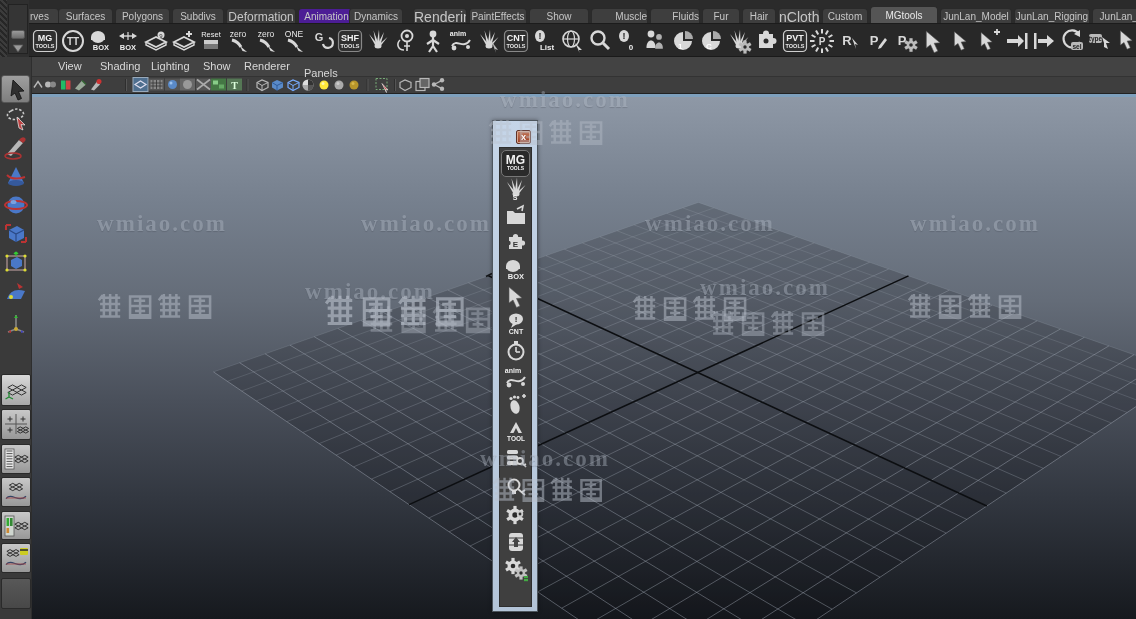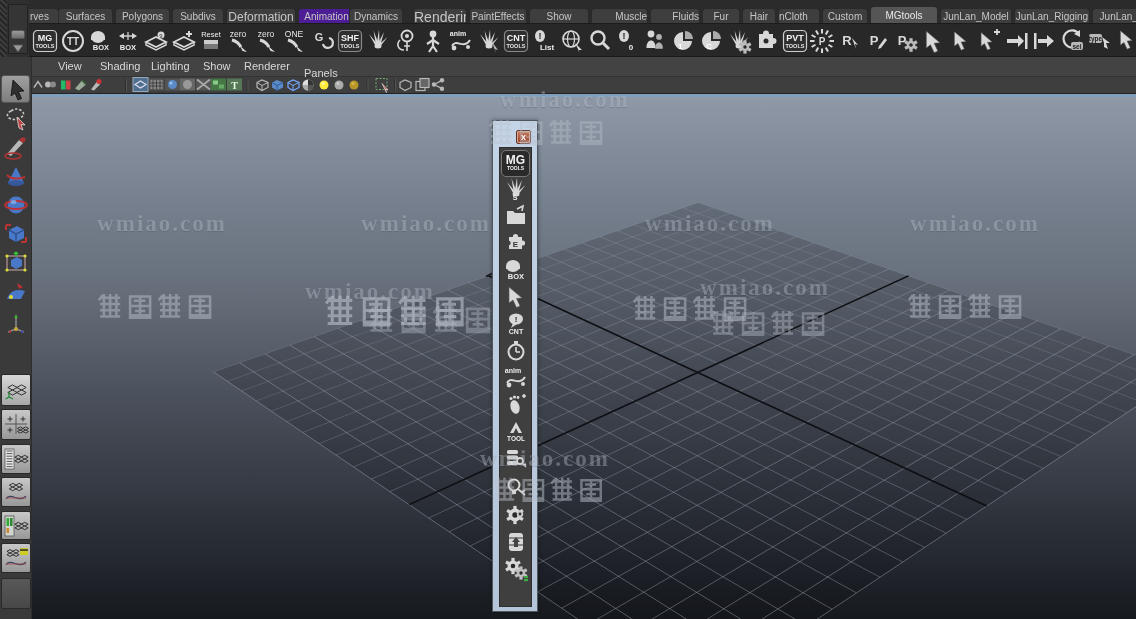--- a/index.html
+++ b/index.html
@@ -13,21 +13,21 @@
     <div style="position:absolute;left:226px;top:8px;width:70px;height:15px;background:#3e3e3e;border:1px solid #2a2a2a;border-bottom:none;border-radius:4px 4px 0 0;color:#c6c6c6;font-size:12px;text-align:center;line-height:16px;overflow:hidden;white-space:nowrap">Deformation</div>
     <div style="position:absolute;left:298px;top:8px;width:57px;height:15px;background:#4c1d95;border:1px solid #2a2a2a;border-bottom:none;border-radius:4px 4px 0 0;color:#c6c6c6;font-size:10px;text-align:center;line-height:16px;overflow:hidden;white-space:nowrap">Animation</div>
     <div style="position:absolute;left:349px;top:8px;width:54px;height:15px;background:#3e3e3e;border:1px solid #2a2a2a;border-bottom:none;border-radius:4px 4px 0 0;color:#c6c6c6;font-size:10px;text-align:center;line-height:16px;overflow:hidden;white-space:nowrap">Dynamics</div>
     <div style="position:absolute;left:413px;top:8px;width:54px;height:15px;background:#3e3e3e;border:1px solid #2a2a2a;border-bottom:none;border-radius:4px 4px 0 0;color:#c6c6c6;font-size:14px;text-align:right;line-height:16px;overflow:hidden;white-space:nowrap">Rendering</div>
     <div style="position:absolute;left:469px;top:8px;width:58px;height:15px;background:#3e3e3e;border:1px solid #2a2a2a;border-bottom:none;border-radius:4px 4px 0 0;color:#c6c6c6;font-size:10px;text-align:center;line-height:16px;overflow:hidden;white-space:nowrap">PaintEffects</div>
     <div style="position:absolute;left:529px;top:8px;width:60px;height:15px;background:#3e3e3e;border:1px solid #2a2a2a;border-bottom:none;border-radius:4px 4px 0 0;color:#c6c6c6;font-size:10px;text-align:center;line-height:16px;overflow:hidden;white-space:nowrap">Show</div>
     <div style="position:absolute;left:591px;top:8px;width:57px;height:15px;background:#3e3e3e;border:1px solid #2a2a2a;border-bottom:none;border-radius:4px 4px 0 0;color:#c6c6c6;font-size:10px;text-align:right;line-height:16px;overflow:hidden;white-space:nowrap">Muscle</div>
     <div style="position:absolute;left:650px;top:8px;width:50px;height:15px;background:#3e3e3e;border:1px solid #2a2a2a;border-bottom:none;border-radius:4px 4px 0 0;color:#c6c6c6;font-size:10px;text-align:right;line-height:16px;overflow:hidden;white-space:nowrap">Fluids</div>
     <div style="position:absolute;left:702px;top:8px;width:38px;height:15px;background:#3e3e3e;border:1px solid #2a2a2a;border-bottom:none;border-radius:4px 4px 0 0;color:#c6c6c6;font-size:10px;text-align:center;line-height:16px;overflow:hidden;white-space:nowrap">Fur</div>
     <div style="position:absolute;left:742px;top:8px;width:34px;height:15px;background:#3e3e3e;border:1px solid #2a2a2a;border-bottom:none;border-radius:4px 4px 0 0;color:#c6c6c6;font-size:10px;text-align:center;line-height:16px;overflow:hidden;white-space:nowrap">Hair</div>
-    <div style="position:absolute;left:778px;top:8px;width:42px;height:15px;background:#3e3e3e;border:1px solid #2a2a2a;border-bottom:none;border-radius:4px 4px 0 0;color:#c6c6c6;font-size:10px;text-align:left;line-height:16px;overflow:hidden;white-space:nowrap">nCloth</div>
+    <div style="position:absolute;left:778px;top:8px;width:42px;height:15px;background:#3e3e3e;border:1px solid #2a2a2a;border-bottom:none;border-radius:4px 4px 0 0;color:#c6c6c6;font-size:14px;text-align:left;line-height:16px;overflow:hidden;white-space:nowrap">nCloth</div>
     <div style="position:absolute;left:822px;top:8px;width:46px;height:15px;background:#3e3e3e;border:1px solid #2a2a2a;border-bottom:none;border-radius:4px 4px 0 0;color:#c6c6c6;font-size:10px;text-align:center;line-height:16px;overflow:hidden;white-space:nowrap">Custom</div>
     <div style="position:absolute;left:870px;top:6px;width:68px;height:17px;background:#555555;border:1px solid #2a2a2a;border-bottom:none;border-radius:4px 4px 0 0;color:#e8e8e8;font-size:10px;text-align:center;line-height:18px;overflow:hidden;white-space:nowrap">MGtools</div>
     <div style="position:absolute;left:940px;top:8px;width:72px;height:15px;background:#3e3e3e;border:1px solid #2a2a2a;border-bottom:none;border-radius:4px 4px 0 0;color:#c6c6c6;font-size:10px;text-align:center;line-height:16px;overflow:hidden;white-space:nowrap">JunLan_Model</div>
     <div style="position:absolute;left:1014px;top:8px;width:76px;height:15px;background:#3e3e3e;border:1px solid #2a2a2a;border-bottom:none;border-radius:4px 4px 0 0;color:#c6c6c6;font-size:10px;text-align:center;line-height:16px;overflow:hidden;white-space:nowrap">JunLan_Rigging</div>
     <div style="position:absolute;left:1092px;top:8px;width:68px;height:15px;background:#3e3e3e;border:1px solid #2a2a2a;border-bottom:none;border-radius:4px 4px 0 0;color:#c6c6c6;font-size:10px;text-align:center;line-height:16px;overflow:hidden;white-space:nowrap">JunLan_Ani</div>
   </div>
 <div style="position:absolute;left:0;top:23px;width:1136px;height:34px;background:#282828;border-top:1px solid #1c1c1c;border-bottom:1px solid #1a1a1a;overflow:hidden">
     <svg width="26" height="26" viewBox="0 0 26 26" style="position:absolute;left:32px;top:4px">
       <rect x="1.5" y="2.5" width="23" height="21" rx="4" fill="#2f2f2f" stroke="#cfcfcf" stroke-width="1.2"></rect>
       <text x="13" y="13" font-size="9" font-weight="bold" fill="#f2f2f2" text-anchor="middle" font-family="Liberation Sans">MG</text>

